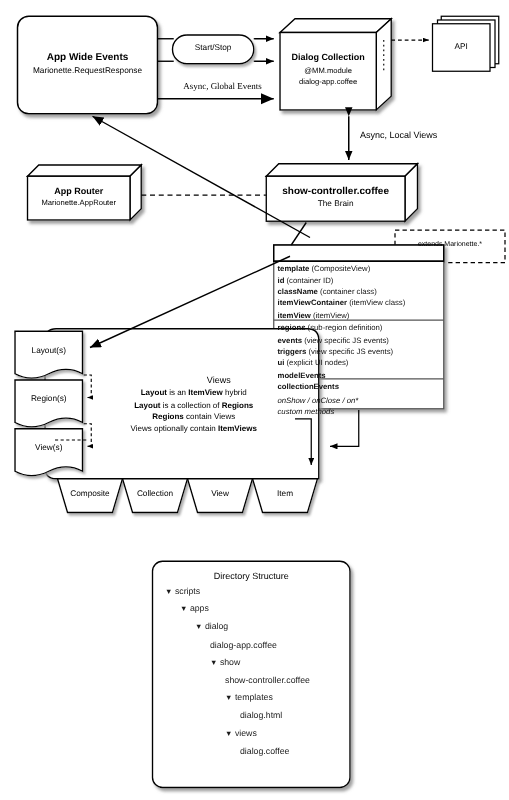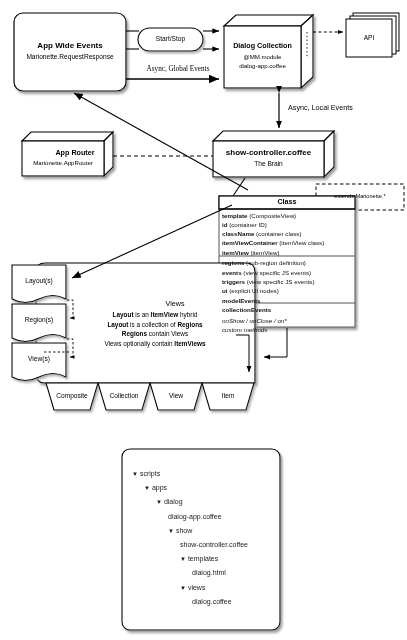--- a/index.html
+++ b/index.html
@@ -194,31 +194,30 @@
   <div class="lbl t65" style="left:138px; top:35px; width:65px;">Start/Stop</div>
 
   <div class="lbl t7" style="left:130px; top:65px; width:96px;font-family:Liberation Serif, serif;">Async, Global Events</div>
 
   <div class="lbl ttl t7" style="left:224px; top:42px; width:77px;">Dialog Collection</div>
   <div class="lbl t6" style="left:224px; top:53px; width:77px;">@MM.module</div>
   <div class="lbl t6" style="left:224px; top:62px; width:77px;">dialog-app.coffee</div>
 
   <div class="lbl t65" style="left:346px; top:34px; width:46px;">API</div>
 
-  <div class="lbl t7" style="left:288px; top:104px; width:105px; text-align:left;">Async, Local Events</div>
-
-  <div class="lbl ttl t7" style="left:34px; top:149px; width:82px;">App Router</div>
+  <div class="lbl t7" style="left:288px; top:104px; width:105px; text-align:left;">Async, Local Views</div>
+
+  <div class="lbl ttl t7" style="left:22px; top:149px; width:82px;">App Router</div>
   <div class="lbl t6" style="left:22px; top:159px; width:82px;">Marionette.AppRouter</div>
 
   <div class="lbl ttl t8" style="left:213px; top:148px; width:111px;">show-controller.coffee</div>
   <div class="lbl t65" style="left:213px; top:160px; width:111px;">The Brain</div>
 
   <div class="lbl t55" style="left:316px; top:193px; width:88px;">extends Marionette.*</div>
 
-  <div class="lbl ttl t7" style="left:219px; top:198px; width:136px;">Class</div>
 
   <div id="class-rows">
       <div class="cls-row" style="top: 211.5px;"><b>template</b> (CompositeView)</div>
       <div class="cls-row" style="top: 220.8px;"><b>id</b> (container ID)</div>
       <div class="cls-row" style="top: 230.1px;"><b>className</b> (container class)</div>
       <div class="cls-row" style="top: 239.4px;"><b>itemViewContainer</b> (itemView class)</div>
       <div class="cls-row" style="top: 248.7px;"><b>itemView</b> (itemView)</div>
       <div class="cls-row" style="top: 259.4px;"><b>regions</b> (sub-region definition)</div>
       <div class="cls-row" style="top: 268.7px;"><b>events</b> (view specific JS events)</div>
       <div class="cls-row" style="top: 278px;"><b>triggers</b> (view specific JS events)</div>
@@ -239,20 +238,21 @@
 
   <div class="lbl t65" style="left:12px; top:277px; width:54px;">Layout(s)</div>
   <div class="lbl t65" style="left:12px; top:316px; width:54px;">Region(s)</div>
   <div class="lbl t65" style="left:12px; top:355px; width:54px;">View(s)</div>
 
   <div class="lbl t65" style="left:46px; top:392px; width:52px;">Composite</div>
   <div class="lbl t65" style="left:98px; top:392px; width:52px;">Collection</div>
   <div class="lbl t65" style="left:150px; top:392px; width:52px;">View</div>
   <div class="lbl t65" style="left:202px; top:392px; width:52px;">Item</div>
 
+  <div class="lbl t7" style="left:122px; top:457px; width:158px;">Directory Structure</div>
   <div id="dir-rows">
       <div class="dirrow" style="left: 132px; top: 470px;"><span class="tri">▼</span> <span>scripts</span></div>
       <div class="dirrow" style="left: 144px; top: 484.2px;"><span class="tri">▼</span> <span>apps</span></div>
       <div class="dirrow" style="left: 156px; top: 498.4px;"><span class="tri">▼</span> <span>dialog</span></div>
       <div class="dirrow" style="left: 168px; top: 512.6px;"><span>dialog-app.coffee</span></div>
       <div class="dirrow" style="left: 168px; top: 526.8px;"><span class="tri">▼</span> <span>show</span></div>
       <div class="dirrow" style="left: 180px; top: 541px;"><span>show-controller.coffee</span></div>
       <div class="dirrow" style="left: 180px; top: 555.2px;"><span class="tri">▼</span> <span>templates</span></div>
       <div class="dirrow" style="left: 192px; top: 569.4px;"><span>dialog.html</span></div>
       <div class="dirrow" style="left: 180px; top: 583.6px;"><span class="tri">▼</span> <span>views</span></div>

